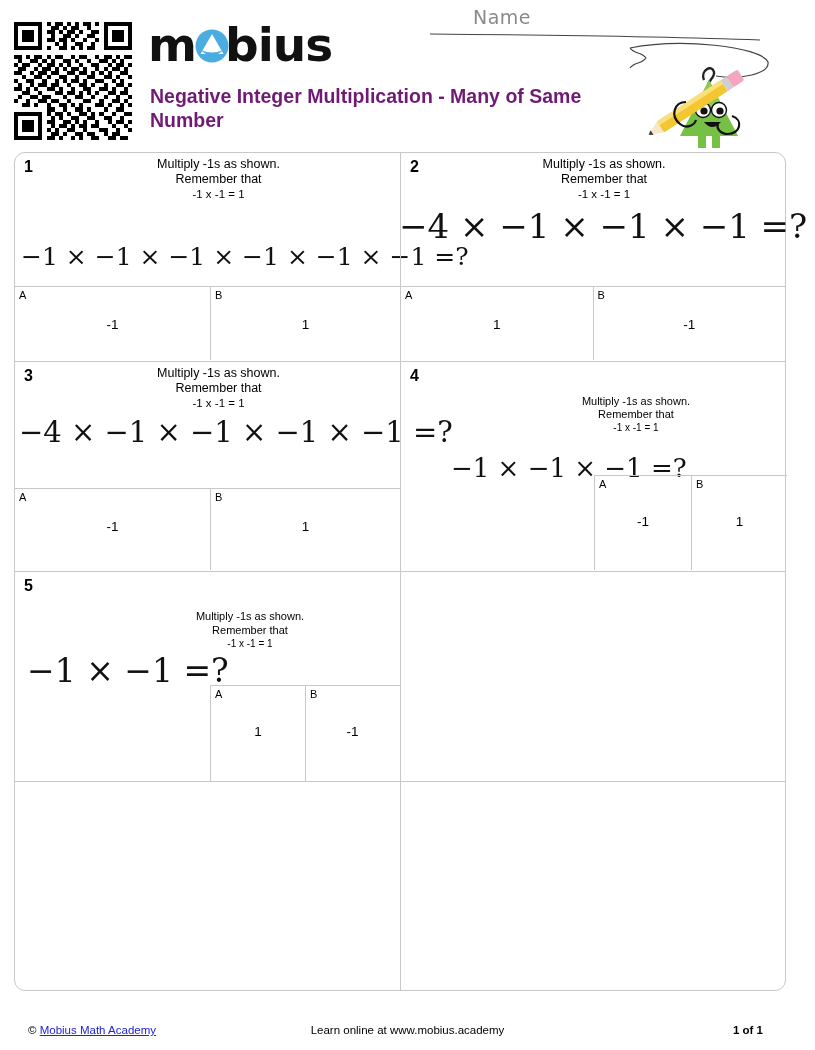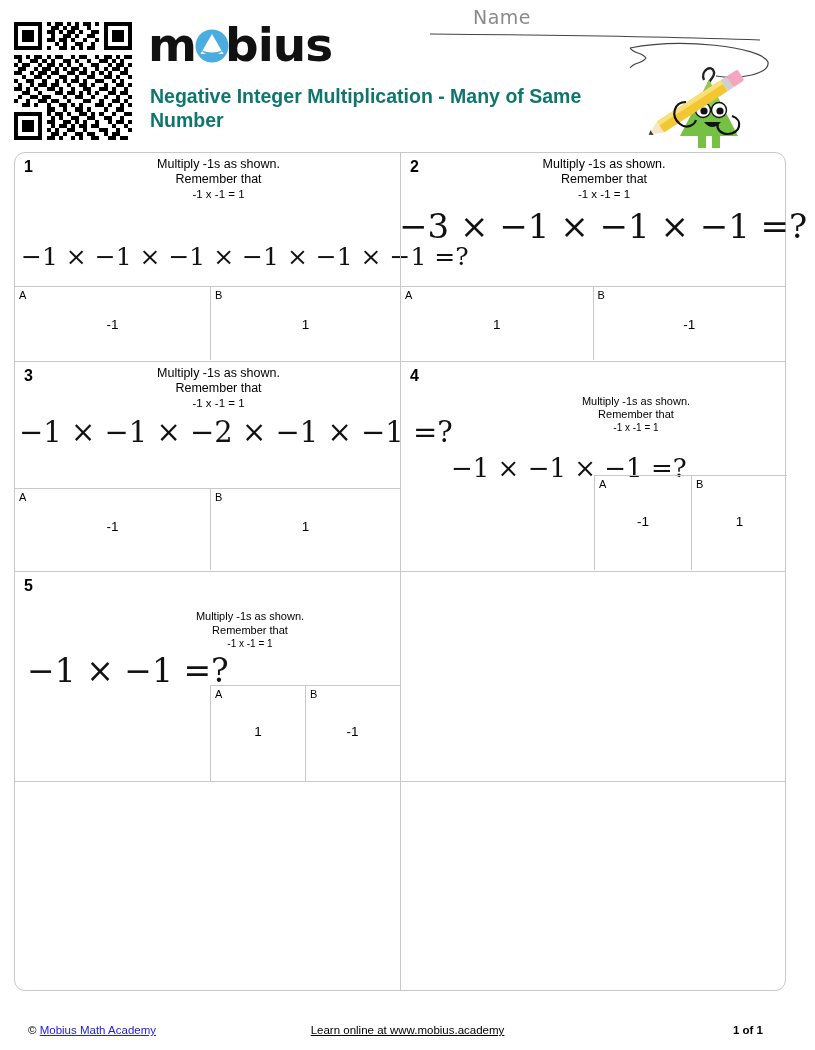--- a/index.html
+++ b/index.html
@@ -9,21 +9,21 @@
     color:#000;overflow:hidden;position:relative;
   }
   .page{position:relative;width:815px;height:1050px;}
 
   
   .header{position:relative;height:148px;}
   .qr{position:absolute;left:14px;top:22px;width:118px;height:118px;}
   .brandblock{position:absolute;left:150px;top:20px;width:500px;}
   .logo-row{display:flex;align-items:flex-start;height:56px;}
   .title{font-family:"Liberation Sans",sans-serif;font-weight:bold;font-size:19.5px;
-    line-height:24px;color:#0f766e;margin-top:8px;width:480px;}
+    line-height:24px;color:#701a75;margin-top:8px;width:480px;}
 
   
   .name-area{position:absolute;left:428px;top:4px;width:340px;height:40px;text-align:center;}
   .name-label{font-family:"DejaVu Sans",sans-serif;font-size:19px;color:#8a8a8a;
     position:absolute;left:45px;top:2px;letter-spacing:.5px;}
   .name-swoosh{position:absolute;left:0;top:0;}
 
   
   .mascot{position:absolute;left:620px;top:40px;width:150px;height:110px;}
 
@@ -55,21 +55,21 @@
   .ansbox + .ansbox{border-left:1px solid #c8c8c8;}
   .ansletter{position:absolute;left:4px;top:2px;font-size:11px;
     font-family:"Liberation Sans",sans-serif;color:#000;}
   .ansval{text-align:center;font-size:13.5px;font-family:"Liberation Sans",sans-serif;}
 
   
   .footer{position:absolute;left:0;top:1024px;width:815px;height:22px;
     font-size:11.5px;font-family:"Liberation Sans",sans-serif;}
   .f-left{position:absolute;left:28px;top:0;}
   .f-left a{color:#2020dd;text-decoration:underline;}
-  .f-center{position:absolute;left:0;top:0;width:815px;text-align:center;text-decoration:underline;}
+  .f-center{position:absolute;left:0;top:0;width:815px;text-align:center;}
   .f-right{position:absolute;right:52px;top:0;font-weight:bold;}
 </style>
 </head>
 <body>
 
 <div class="page">
 
   <div class="header">
 
     <svg class="qr" viewBox="0 0 29 29" shape-rendering="crispEdges">
@@ -380,21 +380,21 @@
       </div>
 
       <div class="cell" style="height:208px;">
         <span class="qnum">2</span>
         <div class="qbody" style="height:133px;">
           <div class="instr" style="padding:4px 0 0 0;margin-left:22px;">
             <div>Multiply -1s as shown.</div>
             <div>Remember that</div>
             <div class="l3">-1 x -1 = 1</div>
           </div>
-          <div class="math" style="position:absolute;left:-2px;top:56px;font-size:34px;">−3 × −1 × −1 × −1 =?</div>
+          <div class="math" style="position:absolute;left:-2px;top:56px;font-size:34px;">−4 × −1 × −1 × −1 =?</div>
         </div>
         <div class="ansband" style="height:74px;">
           <div class="ansbox" style="width:192px;">
             <span class="ansletter">A</span>
             <div class="ansval" style="padding-top:30px;">1</div>
           </div>
           <div class="ansbox" style="width:193px;">
             <span class="ansletter">B</span>
             <div class="ansval" style="padding-top:30px;">-1</div>
           </div>
@@ -405,21 +405,21 @@
     <div class="row">
 
       <div class="cell" style="height:209px;">
         <span class="qnum">3</span>
         <div class="qbody" style="height:126px;">
           <div class="instr" style="padding:4px 0 0 0;margin-left:22px;">
             <div>Multiply -1s as shown.</div>
             <div>Remember that</div>
             <div class="l3">-1 x -1 = 1</div>
           </div>
-          <div class="math" style="position:absolute;left:4px;top:56px;font-size:29px;">−1 × −1 × −2 × −1 × −1 =?</div>
+          <div class="math" style="position:absolute;left:4px;top:56px;font-size:29px;">−4 × −1 × −1 × −1 × −1 =?</div>
         </div>
         <div class="ansband" style="height:82px;">
           <div class="ansbox" style="width:195px;">
             <span class="ansletter">A</span>
             <div class="ansval" style="padding-top:30px;">-1</div>
           </div>
           <div class="ansbox" style="width:190px;">
             <span class="ansletter">B</span>
             <div class="ansval" style="padding-top:30px;">1</div>
           </div>

